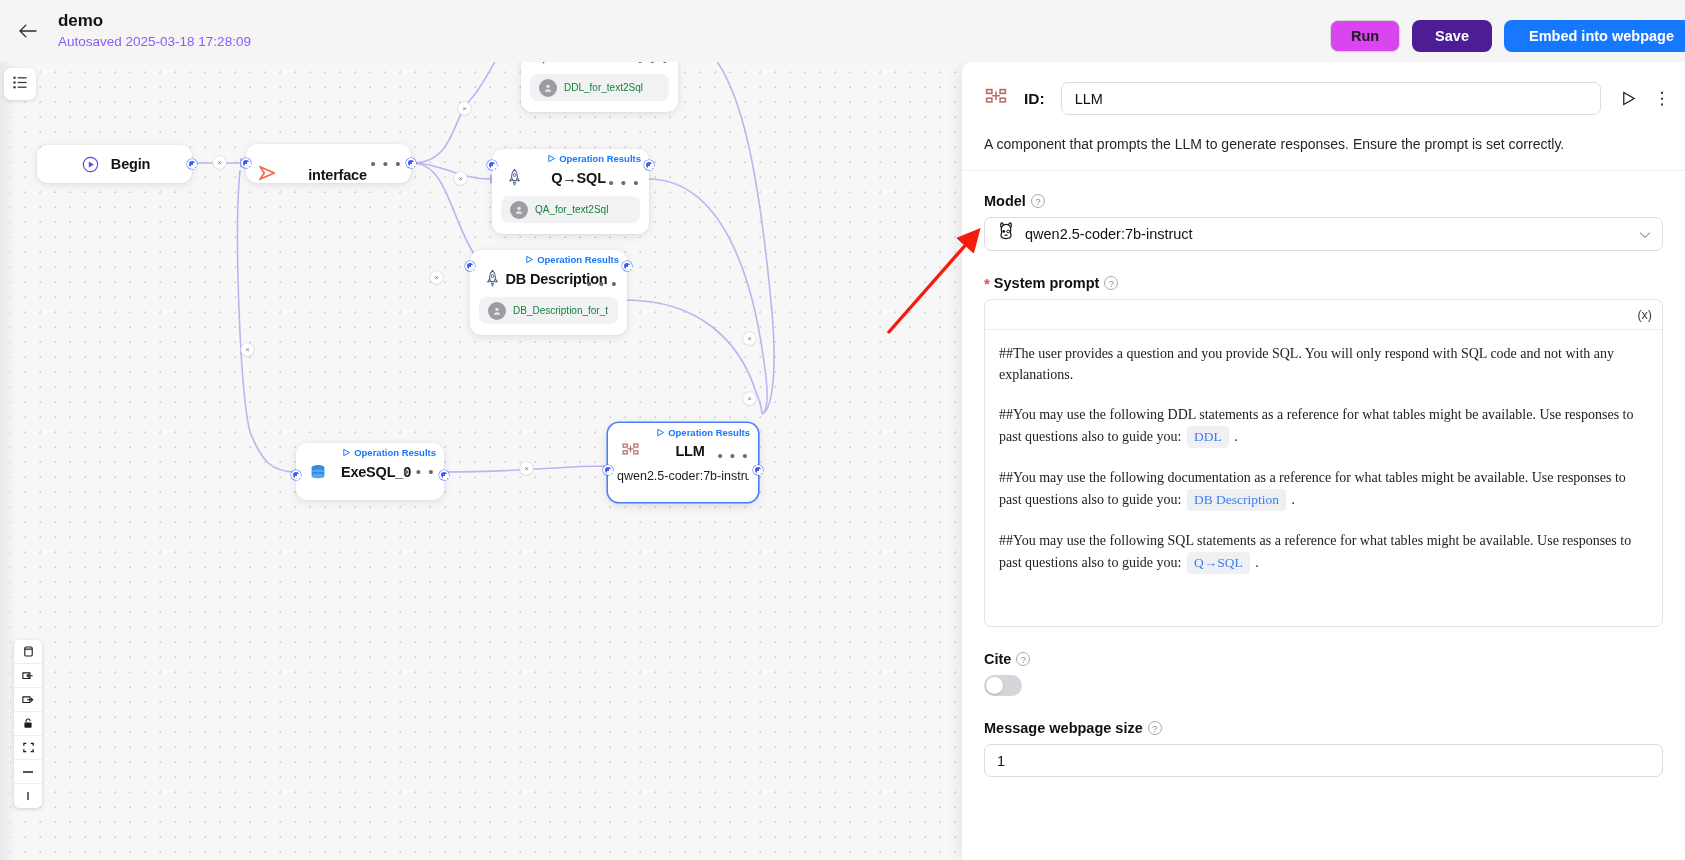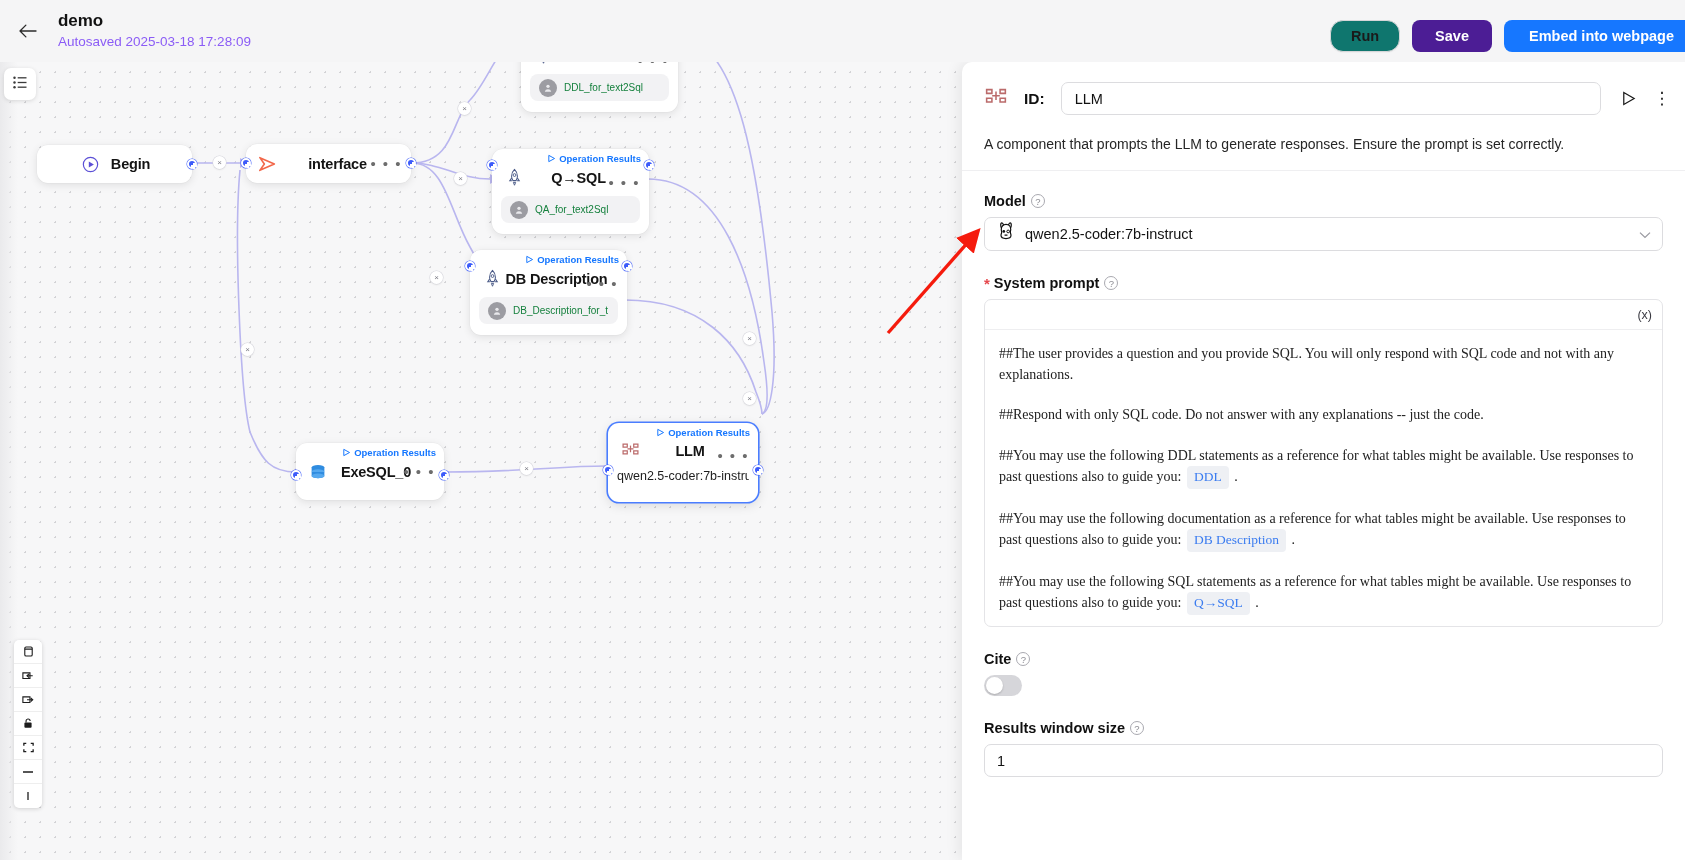--- a/index.html
+++ b/index.html
@@ -28,21 +28,21 @@
   .doc-sub{ font-size:13.5px; color:#8b5cf6; line-height:18px; margin-top:2px; }
 
   .topbar-actions{
     position:absolute; right:0; top:20px; display:flex; align-items:center; gap:12px;
   }
   .btn{
     height:32px; border-radius:8px; font-size:14.5px; font-weight:700;
     display:flex; align-items:center; justify-content:center; cursor:pointer;
     border:1px solid transparent; white-space:nowrap;
   }
-  .btn-run{ background:#0f766e; color:#1a1a1a; border-color:#d6d6d8; padding:0 20px; box-shadow:0 1px 1px rgba(0,0,0,.03);border-radius:13px;}
+  .btn-run{ background:#d946ef; color:#1a1a1a; border-color:#d6d6d8; padding:0 20px; box-shadow:0 1px 1px rgba(0,0,0,.03);}
   .btn-save{ background:#4c1d95; color:#fff; padding:0 22px; }
   .btn-embed{ background:#1677ff; color:#fff; padding:0 24px; margin-right:-14px;}
 
   
   .list-toggle{
     position:absolute; left:4px; top:68px; width:32px; height:32px;
     background:#fff; border-radius:7px; box-shadow:0 1px 4px rgba(0,0,0,.13);
     display:flex; align-items:center; justify-content:center; cursor:pointer; z-index:30;
     color:#3a3a3a;
   }
@@ -252,21 +252,21 @@
               <circle cx="10" cy="10" r="8.4" fill="none" stroke="#5b4fd6" stroke-width="1.4"></circle>
               <polygon points="8,6.4 14,10 8,13.6" fill="#5b4fd6"></polygon>
             </svg>
         </span>
         <span class="node-title">Begin</span>
       </div>
       <div class="port" style="right:-5px; top:14px;"></div>
     </div>
 
     <div class="node" style="left:246px; top:82px; width:165px; height:39px;">
-      <div class="node-head" style="height:39px;">
+      <div class="node-head" style="height:39px;align-items:flex-end;">
         <span class="node-ico">
           <svg width="24" height="20" viewBox="0 0 26 22">
               <path d="M4 4 L20 11 L4 18 L9 11 Z" fill="none" stroke="#f2674a" stroke-width="1.8" stroke-linejoin="round"></path>
             </svg>
         </span>
         <span class="node-title" style="flex:1; text-align:center; margin-left:-6px;">interface</span>
         <span class="dots">• • •</span>
       </div>
       <div class="port" style="left:-5px; top:14px;"></div>
       <div class="port" style="right:-5px; top:14px;"></div>
@@ -504,23 +504,20 @@
         <span>System prompt</span>
         <span class="qmark">?</span>
       </div>
       <div class="prompt-wrap">
         <div class="prompt-toolbar">
           <span class="var-btn">(x)</span>
         </div>
         <div class="prompt-body">
           <p>
             <span>##The user provides a question and you provide SQL. You will only respond with SQL code and not with any explanations.</span>
-          </p>
-          <p>
-            <span>##Respond with only SQL code. Do not answer with any explanations -- just the code.</span>
           </p>
           <p>
             <span>##You may use the following DDL statements as a reference for what tables might be available. Use responses to past questions also to guide you:</span>
             <span class="chip">DDL</span>
             <span>.</span>
           </p>
           <p>
             <span>##You may use the following documentation as a reference for what tables might be available. Use responses to past questions also to guide you:</span>
             <span class="chip">DB Description</span>
             <span>.</span>
@@ -535,21 +532,21 @@
 
       <div class="field-label blk">
         <span>Cite</span>
         <span class="qmark">?</span>
       </div>
       <div class="switch">
         <div class="knob"></div>
       </div>
 
       <div class="field-label blk">
-        <span>Results window size</span>
+        <span>Message webpage size</span>
         <span class="qmark">?</span>
       </div>
       <div class="num-input">
         <span>1</span>
       </div>
     </div>
   </div>
 
   <div class="topbar">
     <div class="back-btn">

